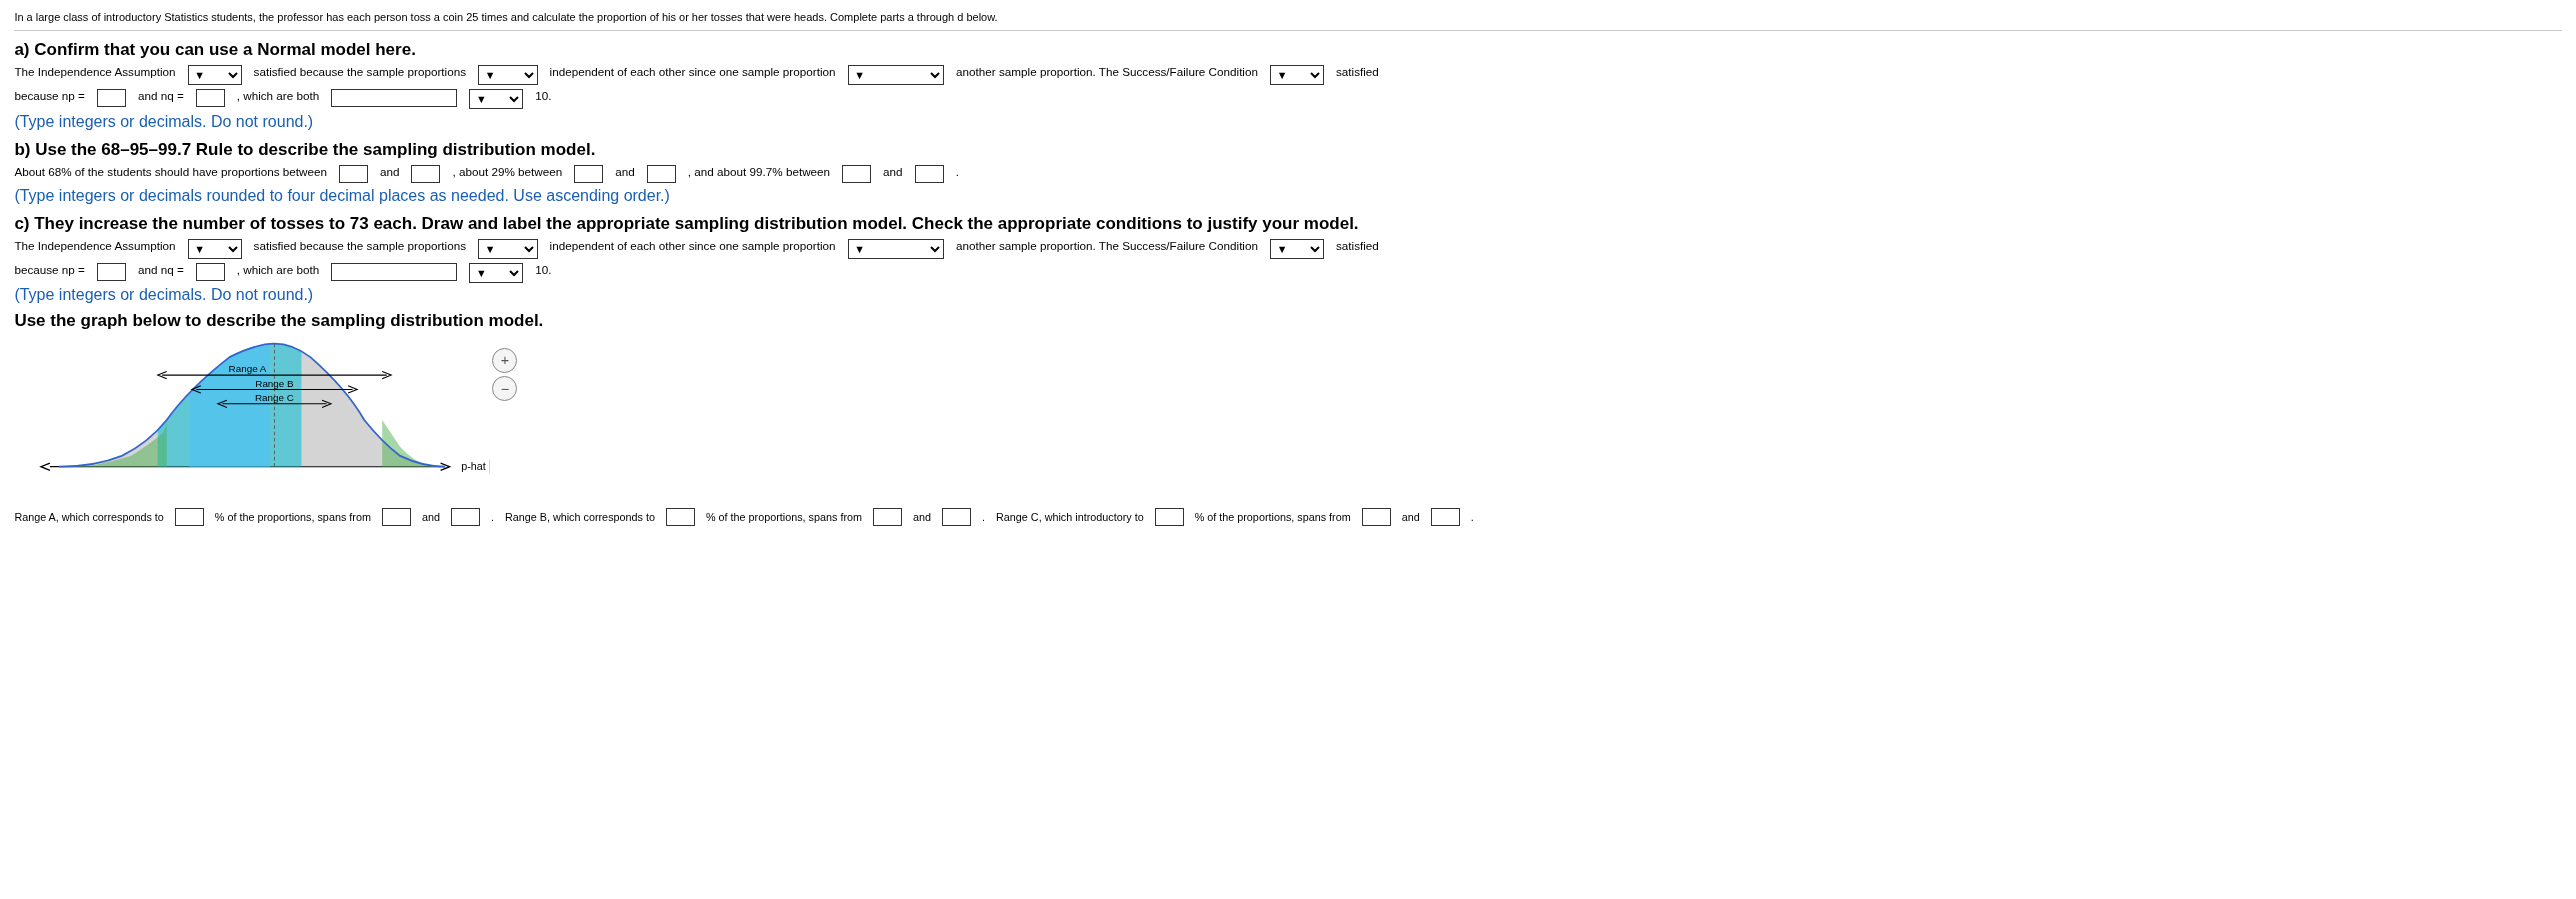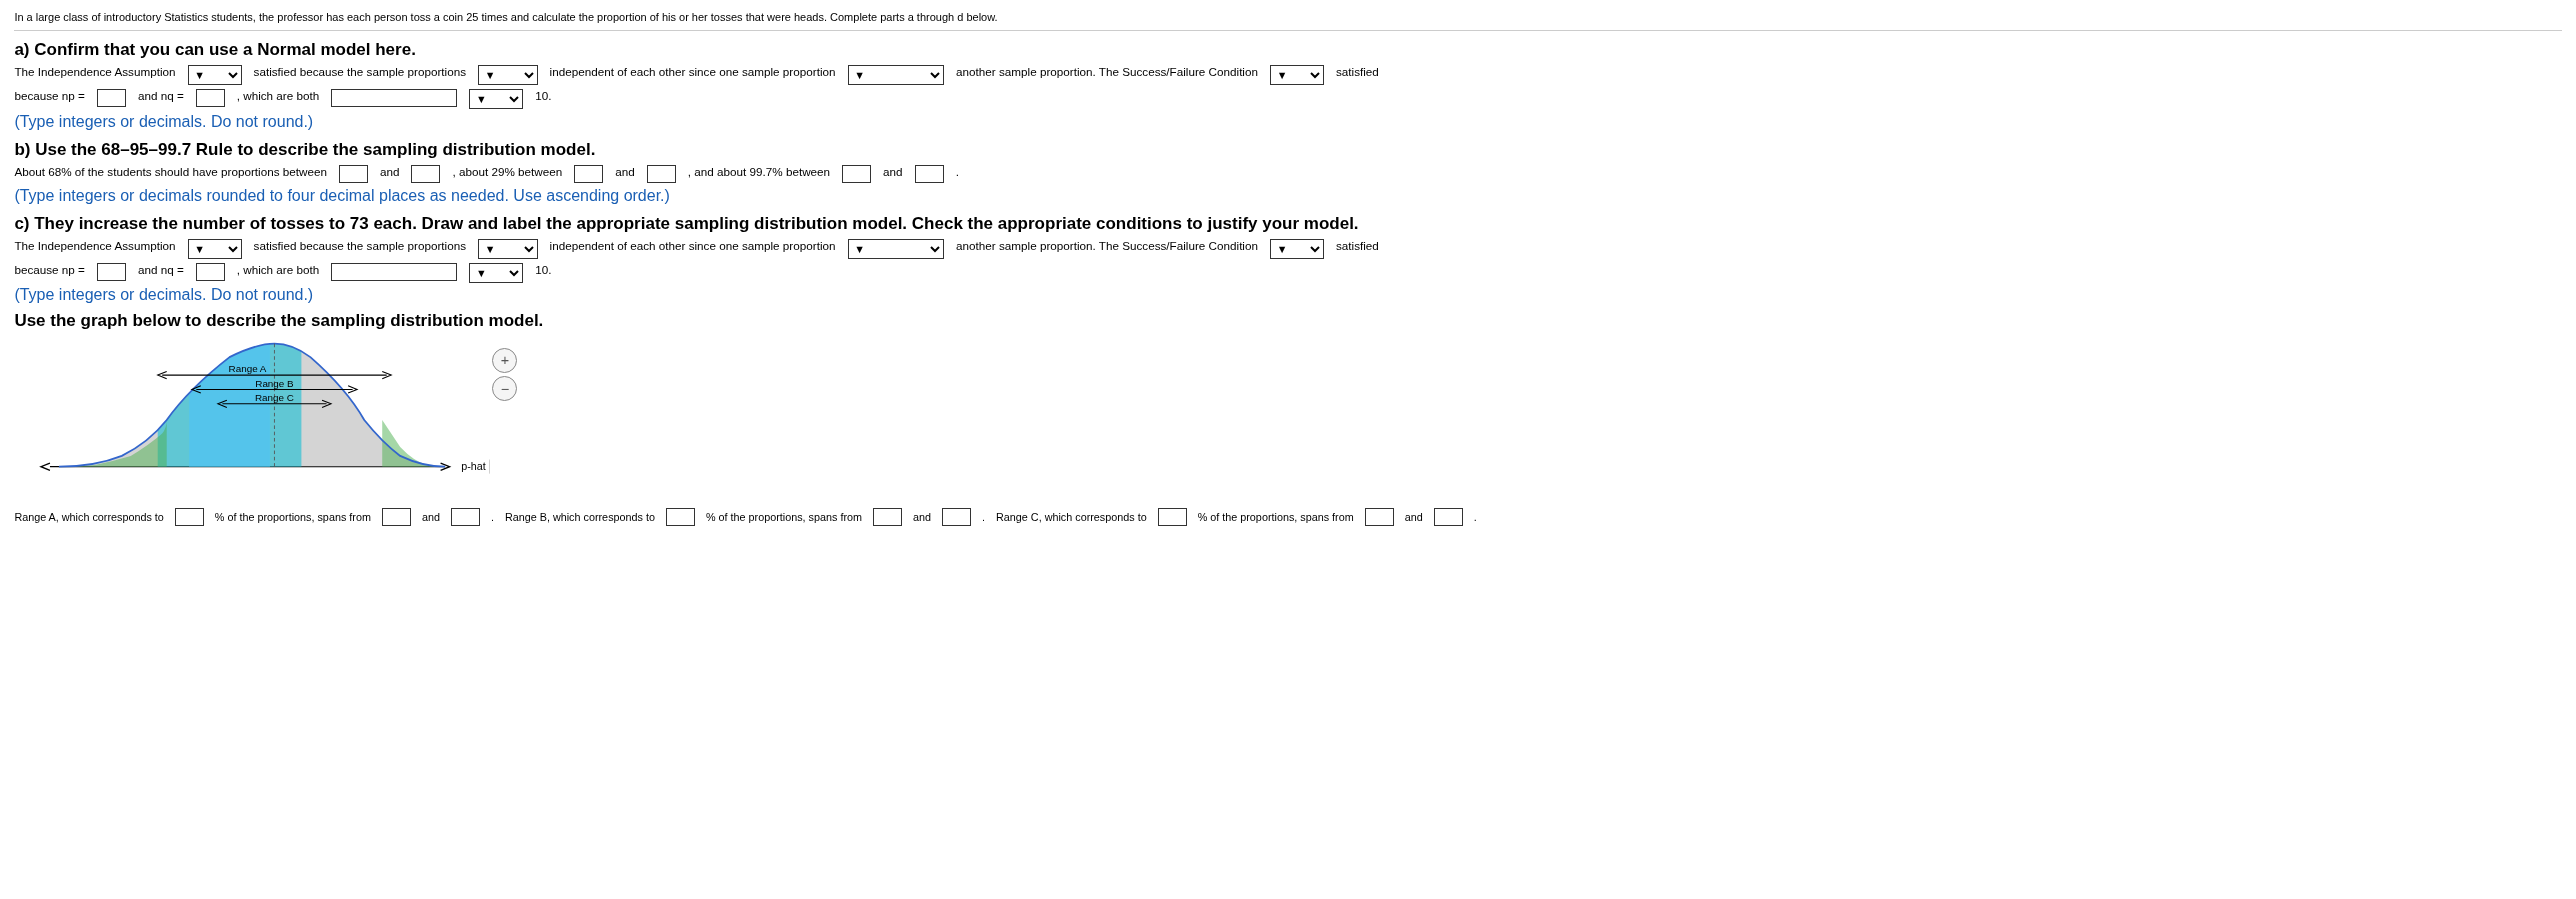--- a/index.html
+++ b/index.html
@@ -297,21 +297,21 @@
   <span>.</span>
 
   <span>Range B, which corresponds to</span>
   <input class="small-box" type="text" value="" style="">
   <span>% of the proportions, spans from</span>
   <input class="small-box" type="text" value="" style="">
   <span>and</span>
   <input class="small-box" type="text" value="" style="">
   <span>.</span>
 
-  <span>Range C, which corresponds to</span>
+  <span>Range C, which introductory to</span>
   <input class="small-box" type="text" value="" style="">
   <span>% of the proportions, spans from</span>
   <input class="small-box" type="text" value="" style="">
   <span>and</span>
   <input class="small-box" type="text" value="" style="">
   <span>.</span>
 </div>
 
 
 </body></html>

